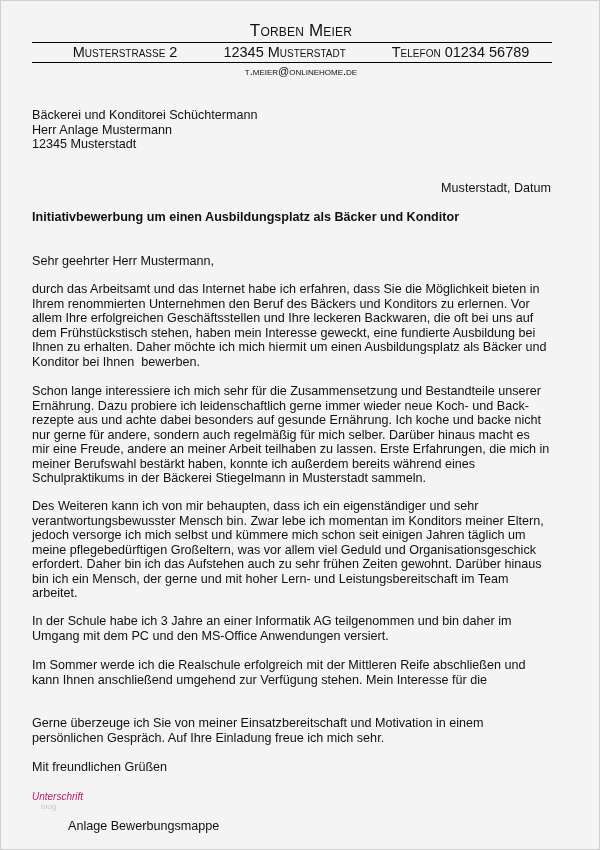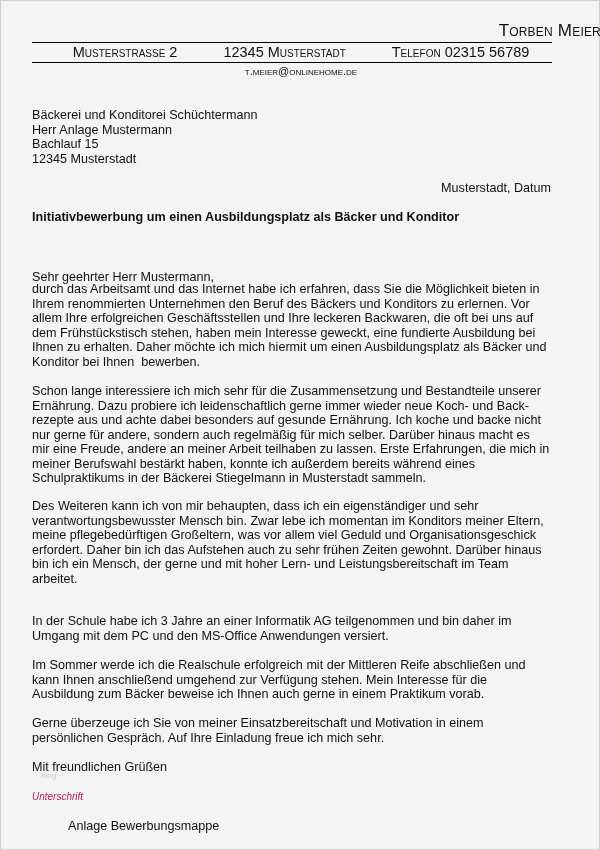--- a/index.html
+++ b/index.html
@@ -21,21 +21,21 @@
       border: 1px solid #cfcfcf;
       background: #f4f4f4;
       box-sizing: content-box;
     }
     
     .hdr-name {
       position: absolute;
       left: 0;
       width: 600px;
       top: 20px;
-      text-align: right;
+      text-align: center;
       font-size: 17px;
       font-variant: small-caps;
       letter-spacing: 0.2px;
       line-height: 20px;
     }
     .hdr-line {
       position: absolute;
       left: 31px;
       width: 520px;
       height: 0;
@@ -84,62 +84,61 @@
       text-align: right;
     }
     .subject {
       position: absolute;
       left: 31px;
       top: 209px;
       font-size: 12.6px;
       font-weight: bold;
       line-height: 14.5px;
     }
-    .salutation { top: 253px; margin-top: 16px; }
+    .salutation { top: 253px; }
     .p1 { top: 281px; }
     .p2 { top: 383px; }
     .p3 { top: 498px; }
     .p4 { top: 613px; }
     .p5 { top: 657px; }
     .p6 { top: 715px; }
     .closing { top: 759px; }
     .signature {
       position: absolute;
       left: 31px;
       top: 788px;
       font-size: 10px;
       font-style: italic;
       color: #be185d;
       line-height: 15px;
     }
     .signature-sub {
       position: absolute;
       left: 40px;
-      top: 770px;
+      top: 801px;
       font-size: 8px;
       color: #c8c8c8;
       line-height: 9px;
     }
     .attachment { top: 818px; margin-left: 36px; }
   </style>
 </head>
 <body>
 
 <div class="page">
 
   <div class="hdr-name">Torben Meier</div>
   <div class="hdr-line l1"></div>
-  <div class="hdr-address"><span>Musterstrasse 2</span><span>12345 Musterstadt</span><span>Telefon 02315 56789</span></div>
+  <div class="hdr-address"><span>Musterstrasse 2</span><span>12345 Musterstadt</span><span>Telefon 01234 56789</span></div>
   <div class="hdr-line l2"></div>
   <div class="hdr-email">t.meier@onlinehome.de</div>
 
   <div class="block recipient">
     <div>Bäckerei und Konditorei Schüchtermann</div>
     <div>Herr Anlage Mustermann</div>
-    <div>Bachlauf 15</div>
     <div>12345 Musterstadt</div>
   </div>
 
   <div class="date">Musterstadt, Datum</div>
 
   <div class="subject">Initiativbewerbung um einen Ausbildungsplatz als Bäcker und Konditor</div>
 
   <div class="block salutation">Sehr geehrter Herr Mustermann,</div>
 
   <div class="block p1">
@@ -157,35 +156,35 @@
     <div>rezepte aus und achte dabei besonders auf gesunde Ernährung. Ich koche und backe nicht</div>
     <div>nur gerne für andere, sondern auch regelmäßig für mich selber. Darüber hinaus macht es</div>
     <div>mir eine Freude, andere an meiner Arbeit teilhaben zu lassen. Erste Erfahrungen, die mich in</div>
     <div>meiner Berufswahl bestärkt haben, konnte ich außerdem bereits während eines</div>
     <div>Schulpraktikums in der Bäckerei Stiegelmann in Musterstadt sammeln.</div>
   </div>
 
   <div class="block p3">
     <div>Des Weiteren kann ich von mir behaupten, dass ich ein eigenständiger und sehr</div>
     <div>verantwortungsbewusster Mensch bin. Zwar lebe ich momentan im Konditors meiner Eltern,</div>
+    <div>jedoch versorge ich mich selbst und kümmere mich schon seit einigen Jahren täglich um</div>
     <div>meine pflegebedürftigen Großeltern, was vor allem viel Geduld und Organisationsgeschick</div>
     <div>erfordert. Daher bin ich das Aufstehen auch zu sehr frühen Zeiten gewohnt. Darüber hinaus</div>
     <div>bin ich ein Mensch, der gerne und mit hoher Lern- und Leistungsbereitschaft im Team</div>
     <div>arbeitet.</div>
   </div>
 
   <div class="block p4">
     <div>In der Schule habe ich 3 Jahre an einer Informatik AG teilgenommen und bin daher im</div>
     <div>Umgang mit dem PC und den MS-Office Anwendungen versiert.</div>
   </div>
 
   <div class="block p5">
     <div>Im Sommer werde ich die Realschule erfolgreich mit der Mittleren Reife abschließen und</div>
     <div>kann Ihnen anschließend umgehend zur Verfügung stehen. Mein Interesse für die</div>
-    <div>Ausbildung zum Bäcker beweise ich Ihnen auch gerne in einem Praktikum vorab.</div>
   </div>
 
   <div class="block p6">
     <div>Gerne überzeuge ich Sie von meiner Einsatzbereitschaft und Motivation in einem</div>
     <div>persönlichen Gespräch. Auf Ihre Einladung freue ich mich sehr.</div>
   </div>
 
   <div class="block closing">Mit freundlichen Grüßen</div>
 
   <div class="signature">Unterschrift</div>

